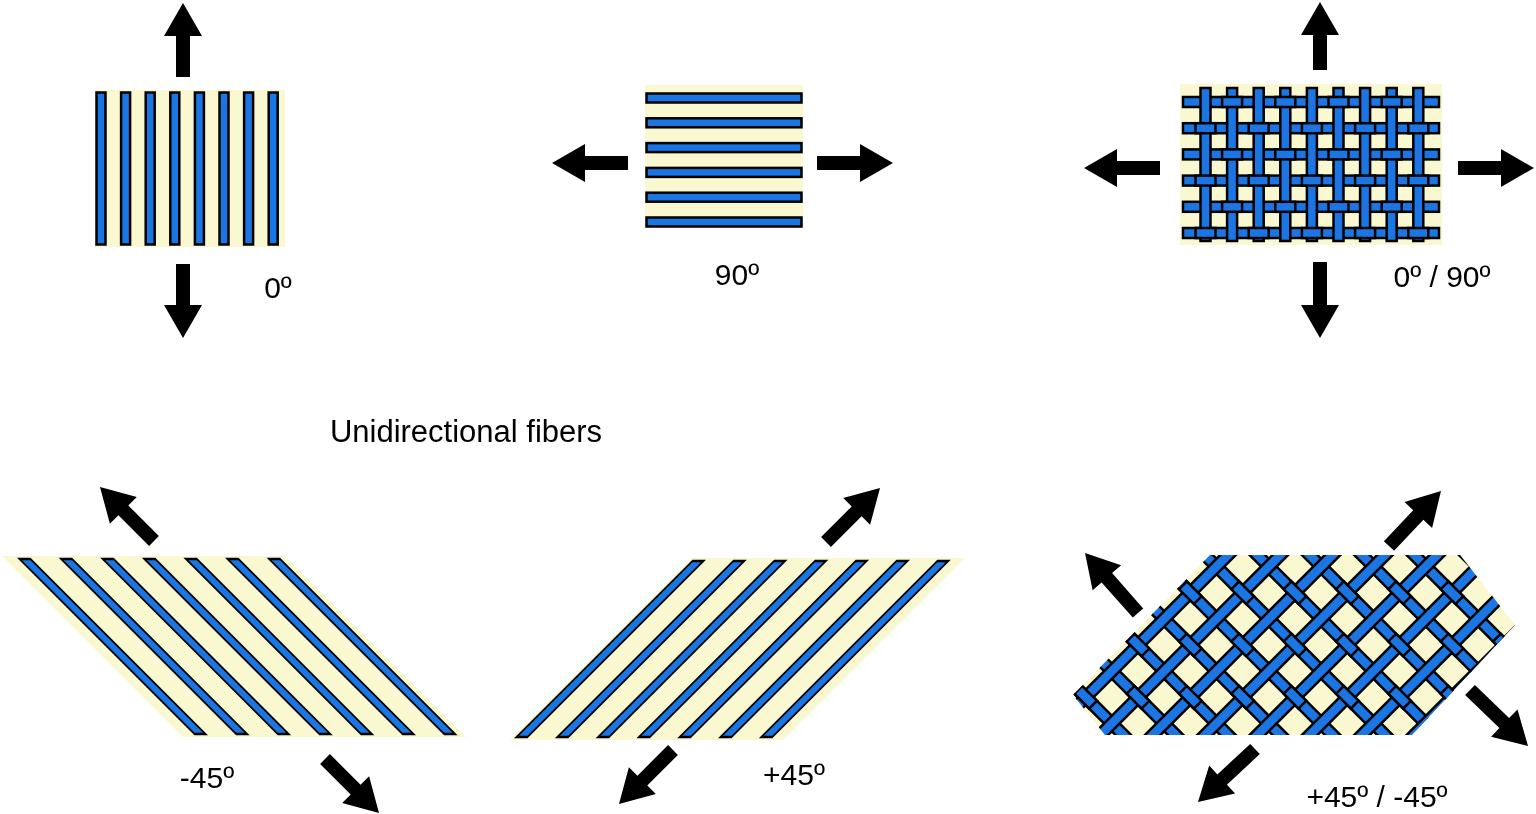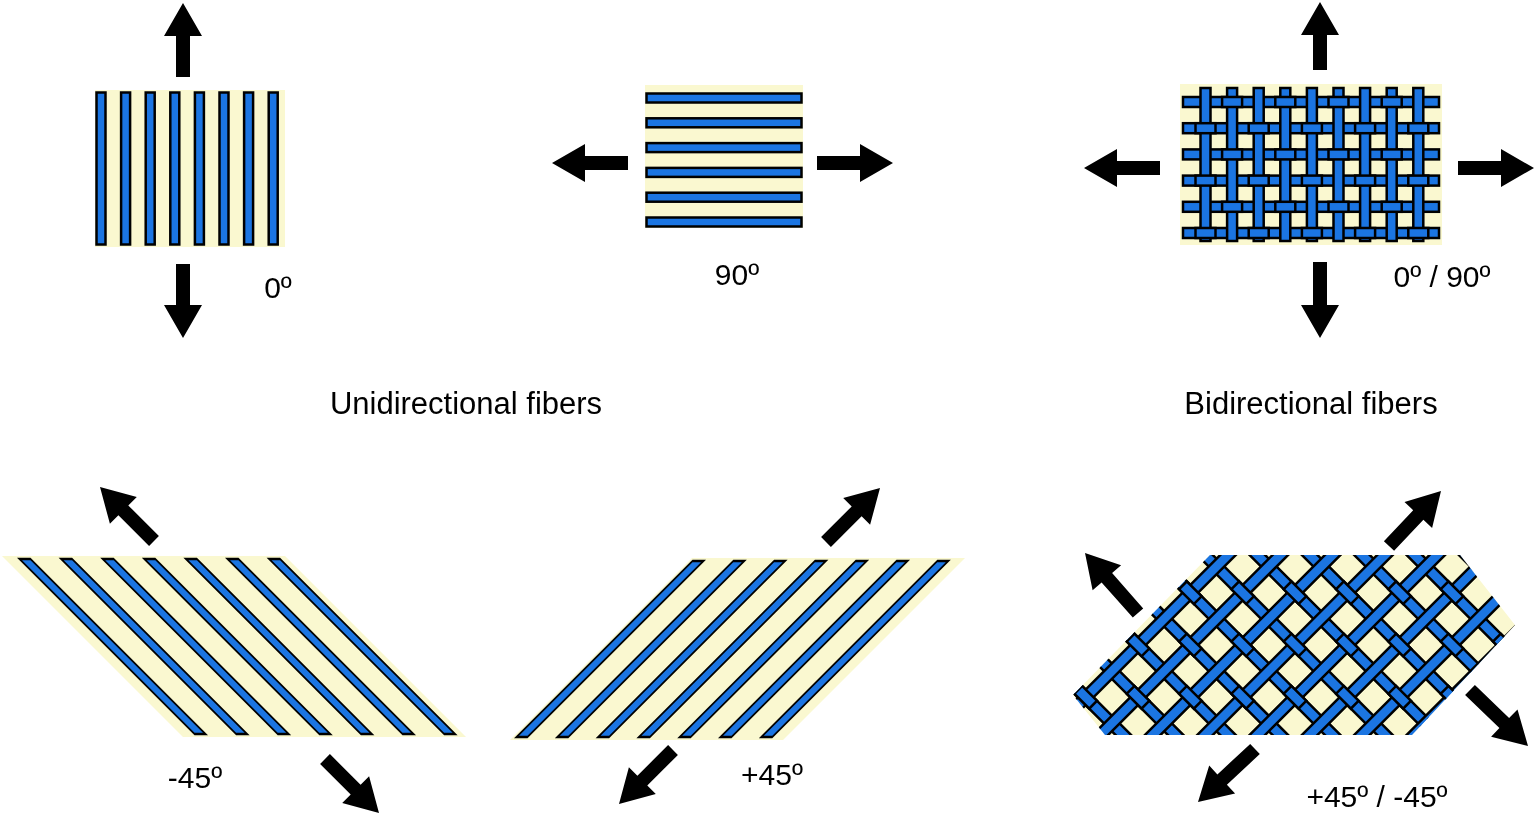--- a/index.html
+++ b/index.html
@@ -19,20 +19,21 @@
     color:#000;
     white-space:nowrap;
   }
   .title{
     position:absolute;
     transform:translateX(-50%);
     font-size:31px;
     line-height:35px;
     color:#000;
     white-space:nowrap;
+    margin-top:28px;
   }
 </style>
 </head>
 <body>
 
 <div class="stage">
 
   <svg id="canvas" width="1536" height="814" viewBox="0 0 1536 814">
       <g>
         <rect x="95" y="90" width="190" height="157" fill="#faf8d0"></rect>
@@ -324,19 +325,18 @@
       <polygon points="668.1,745.1 637.4,775.7 628.9,767.2 619,804 655.8,794.1 647.3,785.6 677.9,754.9" fill="#000000"></polygon>
       <polygon points="1143.2,608.4 1112.1,573.1 1121.1,565.2 1085,553 1092.6,590.3 1101.6,582.4 1132.8,617.6" fill="#000000"></polygon>
       <polygon points="1394.1,550.8 1423.4,519.8 1432.1,528 1441,491 1404.5,501.9 1413.2,510.2 1383.9,541.2" fill="#000000"></polygon>
       <polygon points="1465.1,695 1499.4,728.1 1491.1,736.7 1528,746 1517.5,709.4 1509.1,718 1474.9,685" fill="#000000"></polygon>
       <polygon points="1250.2,743.9 1217.4,774.4 1209.2,765.6 1198,802 1235.1,793.4 1226.9,784.7 1259.8,754.1" fill="#000000"></polygon>
     </svg>
 
   <span class="lbl" style="left:278px;top:271px">0º</span>
   <span class="lbl" style="left:737px;top:258px">90º</span>
   <span class="lbl" style="left:1442px;top:260px">0º / 90º</span>
-  <span class="lbl" style="left:195px;top:761px">-45º</span>
-  <span class="lbl" style="left:772px;top:758px">+45º</span>
+  <span class="lbl" style="left:207px;top:761px">-45º</span>
+  <span class="lbl" style="left:794px;top:758px">+45º</span>
   <span class="lbl" style="left:1377px;top:780px">+45º / -45º</span>
 
   <span class="title" style="left:466px;top:386px">Unidirectional fibers</span>
-  <span class="title" style="left:1311px;top:386px">Bidirectional fibers</span>
 </div>
 
 </body></html>

